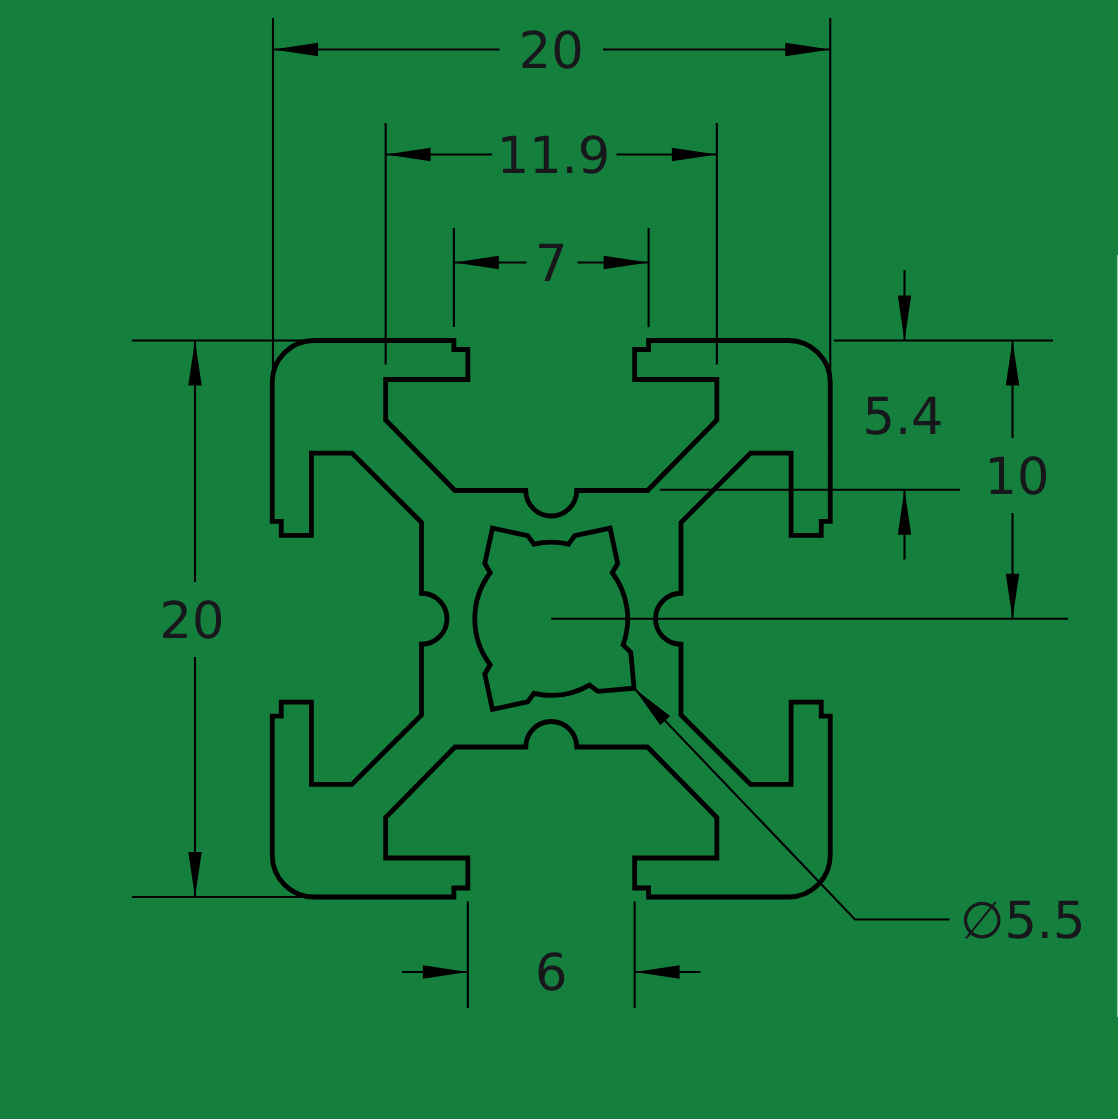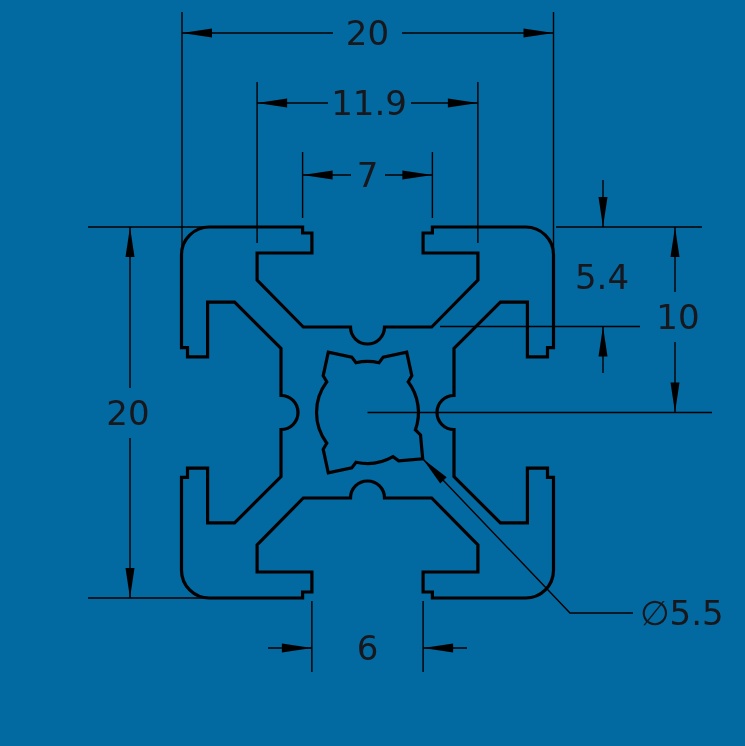--- a/index.html
+++ b/index.html
@@ -4,21 +4,21 @@
 <style>
   html, body {
     margin: 0;
     padding: 0;
     background: #ffffff;
   }
   .canvas {
     position: relative;
     width: 745px;
     height: 746px;
-    background: #0369a1;
+    background: #15803d;
     overflow: hidden;
     text-decoration: underline;
   }
   svg { display: block; }
   .profile {
     fill: none;
     stroke: #000000;
     stroke-width: 3.2;
     stroke-linejoin: miter;
   }

